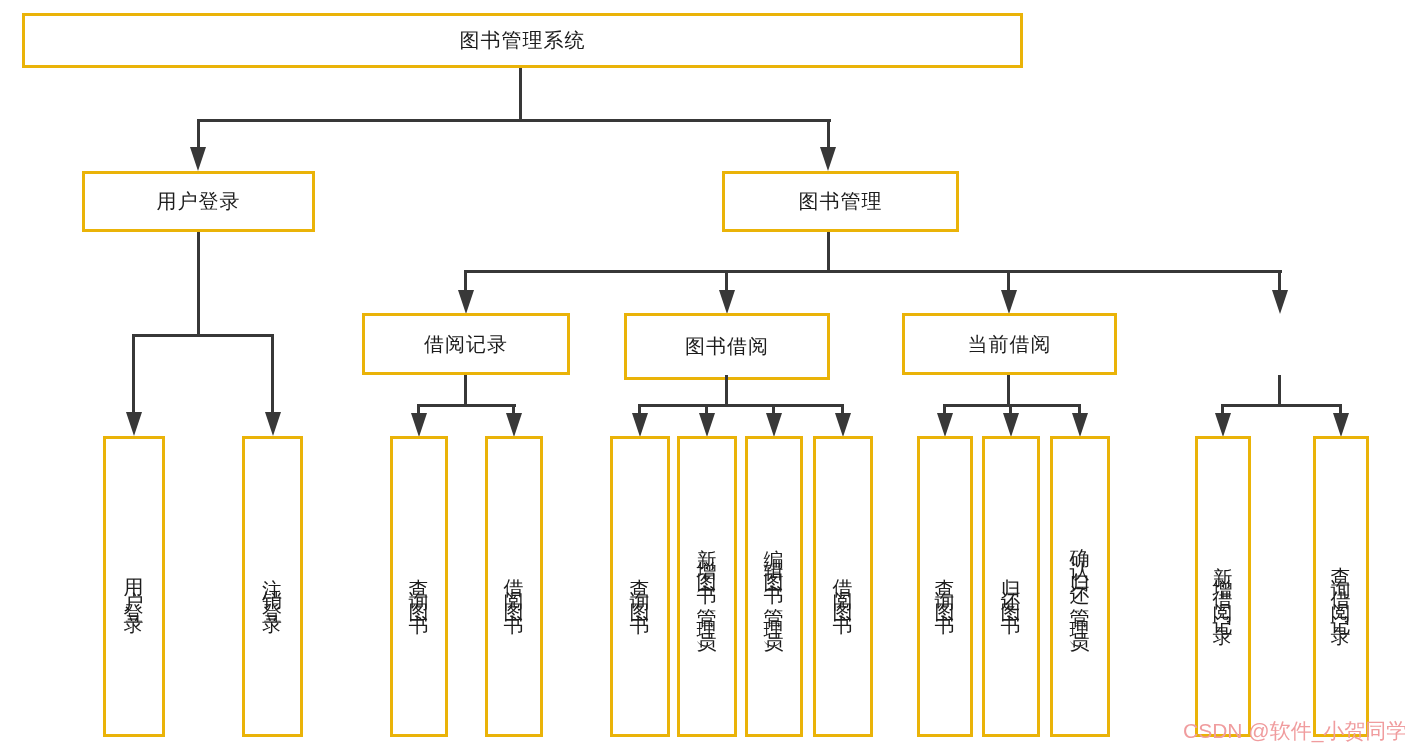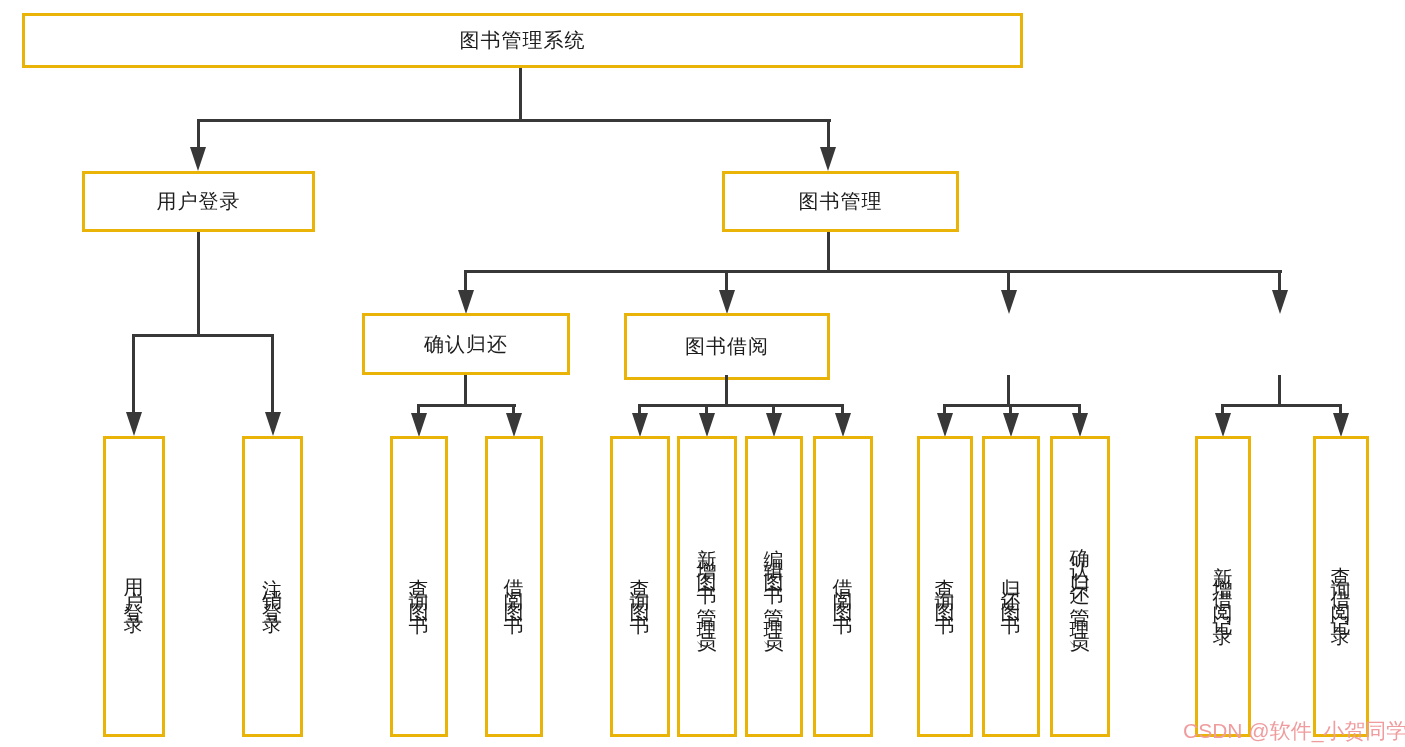--- a/index.html
+++ b/index.html
@@ -63,24 +63,27 @@
   <div class="vline" style="left:464px;top:270px;height:22px;"></div>
   <div class="vline" style="left:725px;top:270px;height:22px;"></div>
   <div class="vline" style="left:1007px;top:270px;height:22px;"></div>
   <div class="vline" style="left:1278px;top:270px;height:22px;"></div>
   <div class="arrow" style="left:458px;top:290px;"></div>
   <div class="arrow" style="left:719px;top:290px;"></div>
   <div class="arrow" style="left:1001px;top:290px;"></div>
   <div class="arrow" style="left:1272px;top:290px;"></div>
 
   <div class="box" style="left:362px;top:313px;width:208px;height:62px;">
-    <span>确认归还</span>
+    <span>借阅记录</span>
   </div>
   <div class="box" style="left:624px;top:313px;width:206px;height:67px;">
     <span>图书借阅</span>
+  </div>
+  <div class="box" style="left:902px;top:313px;width:215px;height:62px;">
+    <span>当前借阅</span>
   </div>
 
   <div class="vline" style="left:464px;top:375px;height:32px;"></div>
   <div class="hline" style="left:417px;top:404px;width:99px;"></div>
   <div class="vline" style="left:417px;top:404px;height:12px;"></div>
   <div class="vline" style="left:512px;top:404px;height:12px;"></div>
   <div class="arrow" style="left:411px;top:413px;"></div>
   <div class="arrow" style="left:506px;top:413px;"></div>
 
   <div class="vline" style="left:725px;top:375px;height:32px;"></div>

